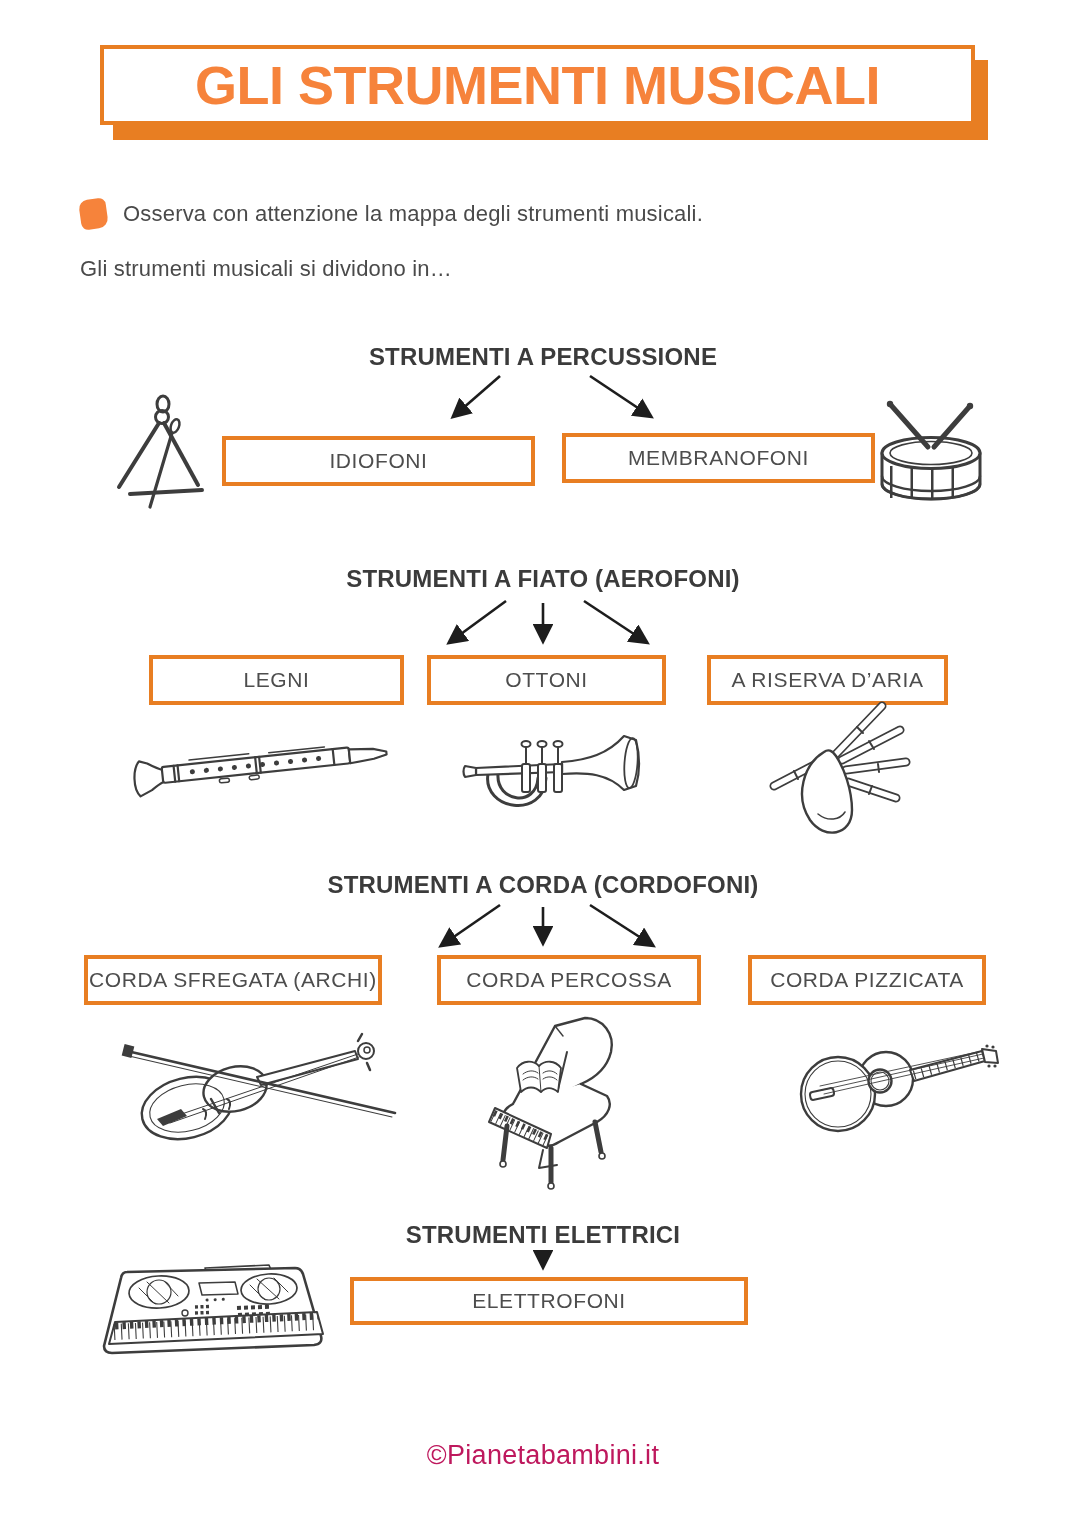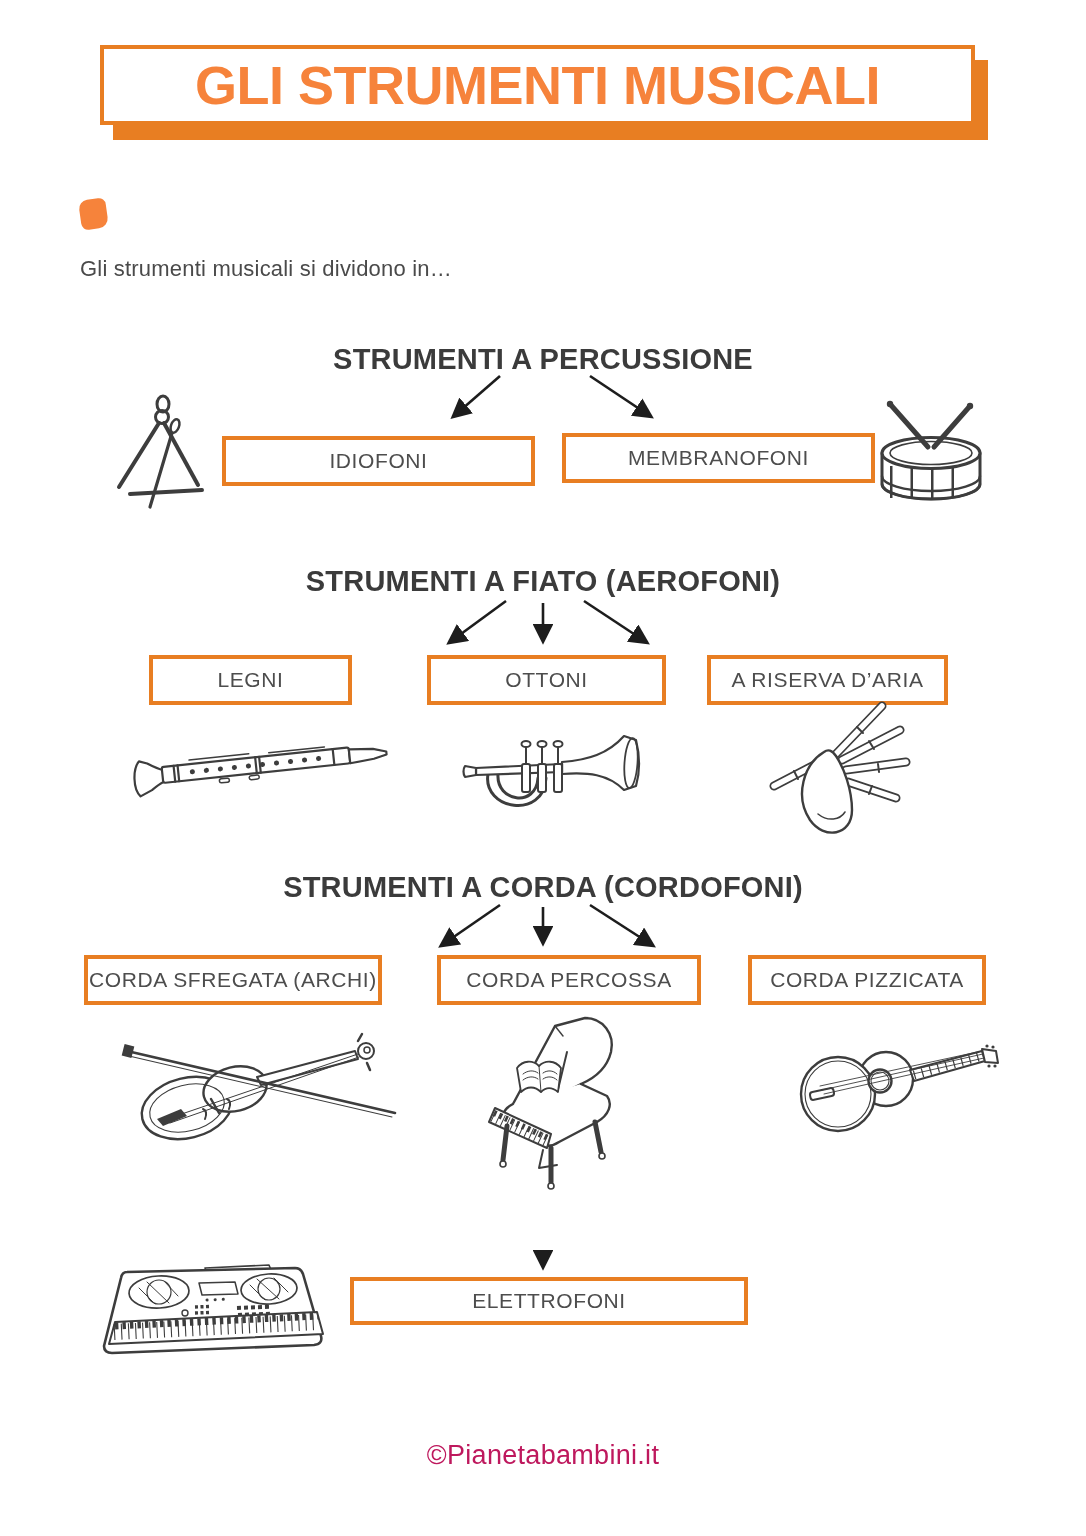--- a/index.html
+++ b/index.html
@@ -28,21 +28,21 @@
   }
   .instruction-row .txt {
     font-size:22px; font-weight:500; color:var(--body-text,#4A4A4A); letter-spacing:0.2px;
   }
   .intro {
     position:absolute; left:80px; top:256px; font-size:22px;
     color:var(--body-text,#4A4A4A); letter-spacing:0.2px;text-align:right;
   }
   .sec-h {
     position:absolute; left:0; width:1086px; text-align:center;
-    font-size:29px; font-weight:700; color:var(--heading-text,#3B3B3B);
+    font-size:24px; font-weight:700; color:var(--heading-text,#3B3B3B);
     letter-spacing:0.2px; white-space:nowrap;
   }
   .box {
     position:absolute; height:50px; background:#fff;
     border:4px solid var(--orange,#E87E22);
     display:flex; align-items:center; justify-content:center;
   }
   .box span {
     font-size:21px; letter-spacing:0.6px; color:var(--label-text,#4D4D4D);
     white-space:nowrap;
@@ -58,20 +58,21 @@
 <body>
 
 <div class="page">
 
   <div class="title-banner">
     <h1>GLI STRUMENTI MUSICALI</h1>
   </div>
 
   <div class="instruction-row">
     <span class="bullet"></span>
+    <span class="txt">Osserva con attenzione la mappa degli strumenti musicali.</span>
   </div>
   <p class="intro">Gli strumenti musicali si dividono in…</p>
 
   <svg class="arrows" width="1086" height="1536" viewBox="0 0 1086 1536">
     <defs>
       <marker id="ah" markerWidth="8" markerHeight="8" refX="6.2" refY="4" orient="auto">
         <path d="M0,0 L8,4 L0,8 Z" fill="#1D1D1D"></path>
       </marker>
     </defs>
     <g stroke="#1D1D1D" stroke-width="2.6">
@@ -116,21 +117,21 @@
       <ellipse cx="65" cy="57" rx="49" ry="15.5"></ellipse>
       <ellipse cx="65" cy="57" rx="41" ry="11.5" fill="none" stroke-width="1.6"></ellipse>
       <line x1="24" y1="8" x2="62" y2="51" stroke-width="5"></line>
       <circle cx="24" cy="8" r="3.2" fill="#3D3D3D" stroke="none"></circle>
       <line x1="104" y1="10" x2="68" y2="51" stroke-width="5"></line>
       <circle cx="104" cy="10" r="3.2" fill="#3D3D3D" stroke="none"></circle>
     </g>
   </svg>
 
   <h2 class="sec-h" style="top:565px">STRUMENTI A FIATO (AEROFONI)</h2>
-  <div class="box" style="left:149px;top:655px;width:203px">
+  <div class="box" style="left:149px;top:655px;width:255px">
     <span>LEGNI</span>
   </div>
   <div class="box" style="left:707px;top:655px;width:241px">
     <span>A RISERVA D’ARIA</span>
   </div>
   <div class="box" style="left:427px;top:655px;width:239px">
     <span>OTTONI</span>
   </div>
 
   <svg class="inst" style="left:130px;top:722px" width="275" height="86" viewBox="0 0 275 86">
@@ -268,20 +269,21 @@
       <line x1="36" y1="58" x2="197" y2="22" stroke-width="0.9"></line>
       <line x1="38" y1="62" x2="198" y2="26" stroke-width="0.9"></line>
       <path d="M196,17 L210,19 L212,31 L199,30 Z" stroke-width="2"></path>
       <circle cx="201" cy="14" r="1.6" fill="#3D3D3D" stroke="none"></circle>
       <circle cx="207" cy="15" r="1.6" fill="#3D3D3D" stroke="none"></circle>
       <circle cx="203" cy="34" r="1.6" fill="#3D3D3D" stroke="none"></circle>
       <circle cx="209" cy="34" r="1.6" fill="#3D3D3D" stroke="none"></circle>
     </g>
   </svg>
 
+  <h2 class="sec-h" style="top:1221px">STRUMENTI ELETTRICI</h2>
   <div class="box" style="left:350px;top:1277px;width:398px;height:48px">
     <span>ELETTROFONI</span>
   </div>
 
   <svg class="inst" style="left:95px;top:1262px" width="240" height="100" viewBox="0 0 240 100">
     <g stroke="#3D3D3D" stroke-linejoin="round" fill="#fff" stroke-linecap="round">
       <path d="M110,6 L174,3 L178,13 L114,16 Z" stroke-width="1.6"></path>
       <path d="M32,10 L200,6 Q206,6 208,12 L226,74 Q228,82 219,83 L17,91 Q9,91 9,84 L26,16 Q27,10 32,10 Z" stroke-width="2.6"></path>
       <ellipse cx="64" cy="30" rx="30" ry="16" transform="rotate(-3 64 30)" fill="none" stroke-width="1.7"></ellipse>
       <circle cx="64" cy="30" r="12" fill="none" stroke-width="1.2"></circle>

